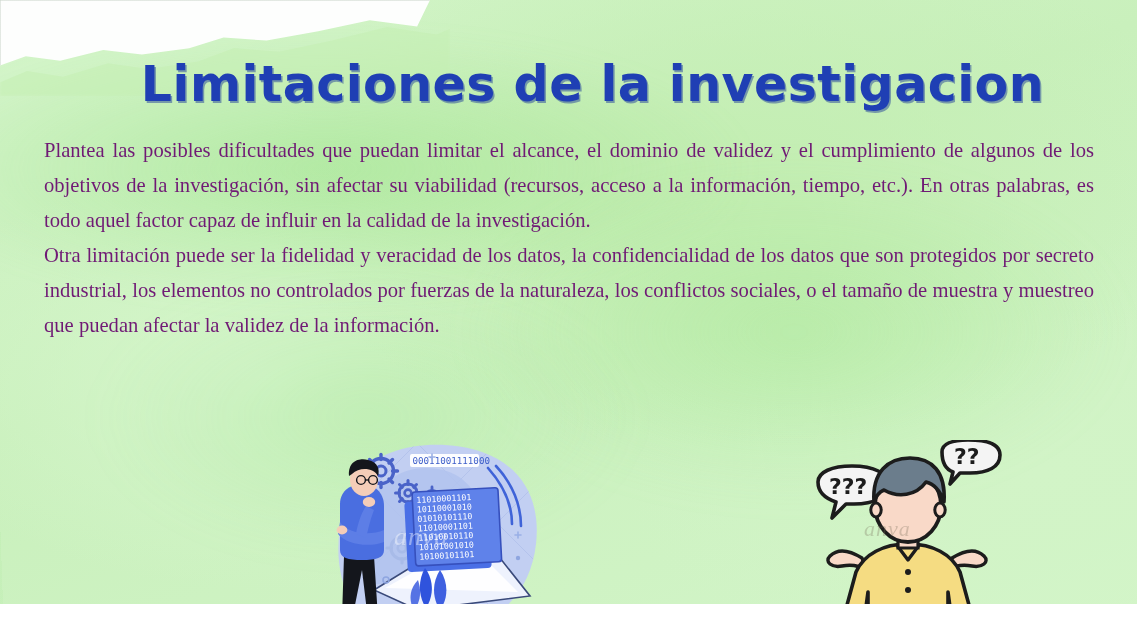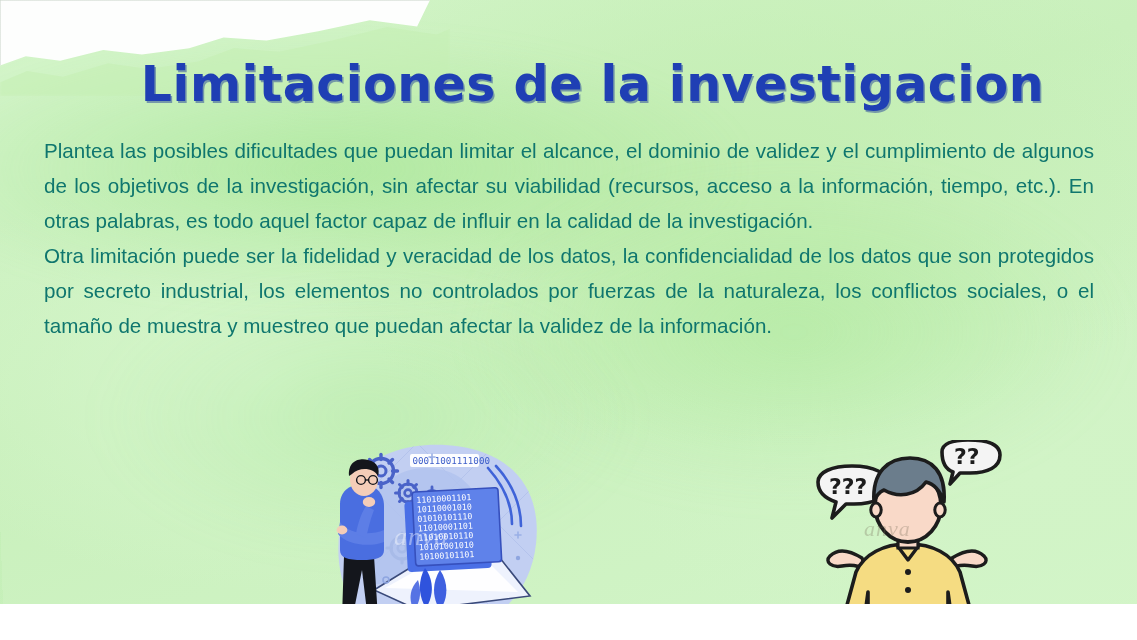--- a/index.html
+++ b/index.html
@@ -99,24 +99,25 @@
     text-shadow: 1.5px 1.5px 0 rgba(20,48,150,.45);
     white-space: nowrap;
   }
 
   
   .body-copy {
     position: absolute;
     left: 44px;
     top: 133px;
     width: 1050px;
-    color: #0f766e;
+    color: #701a75;
     font-size: 20.6px;
     line-height: 35px;
     text-align: justify;
+    font-family: Liberation Serif, serif;
   }
   .body-copy p { margin: 0; }
   .body-copy p + p { margin-top: 0px; }
 
   
   .illus-left {
     position: absolute;
     left: 322px;
     top: 438px;
     width: 222px;

